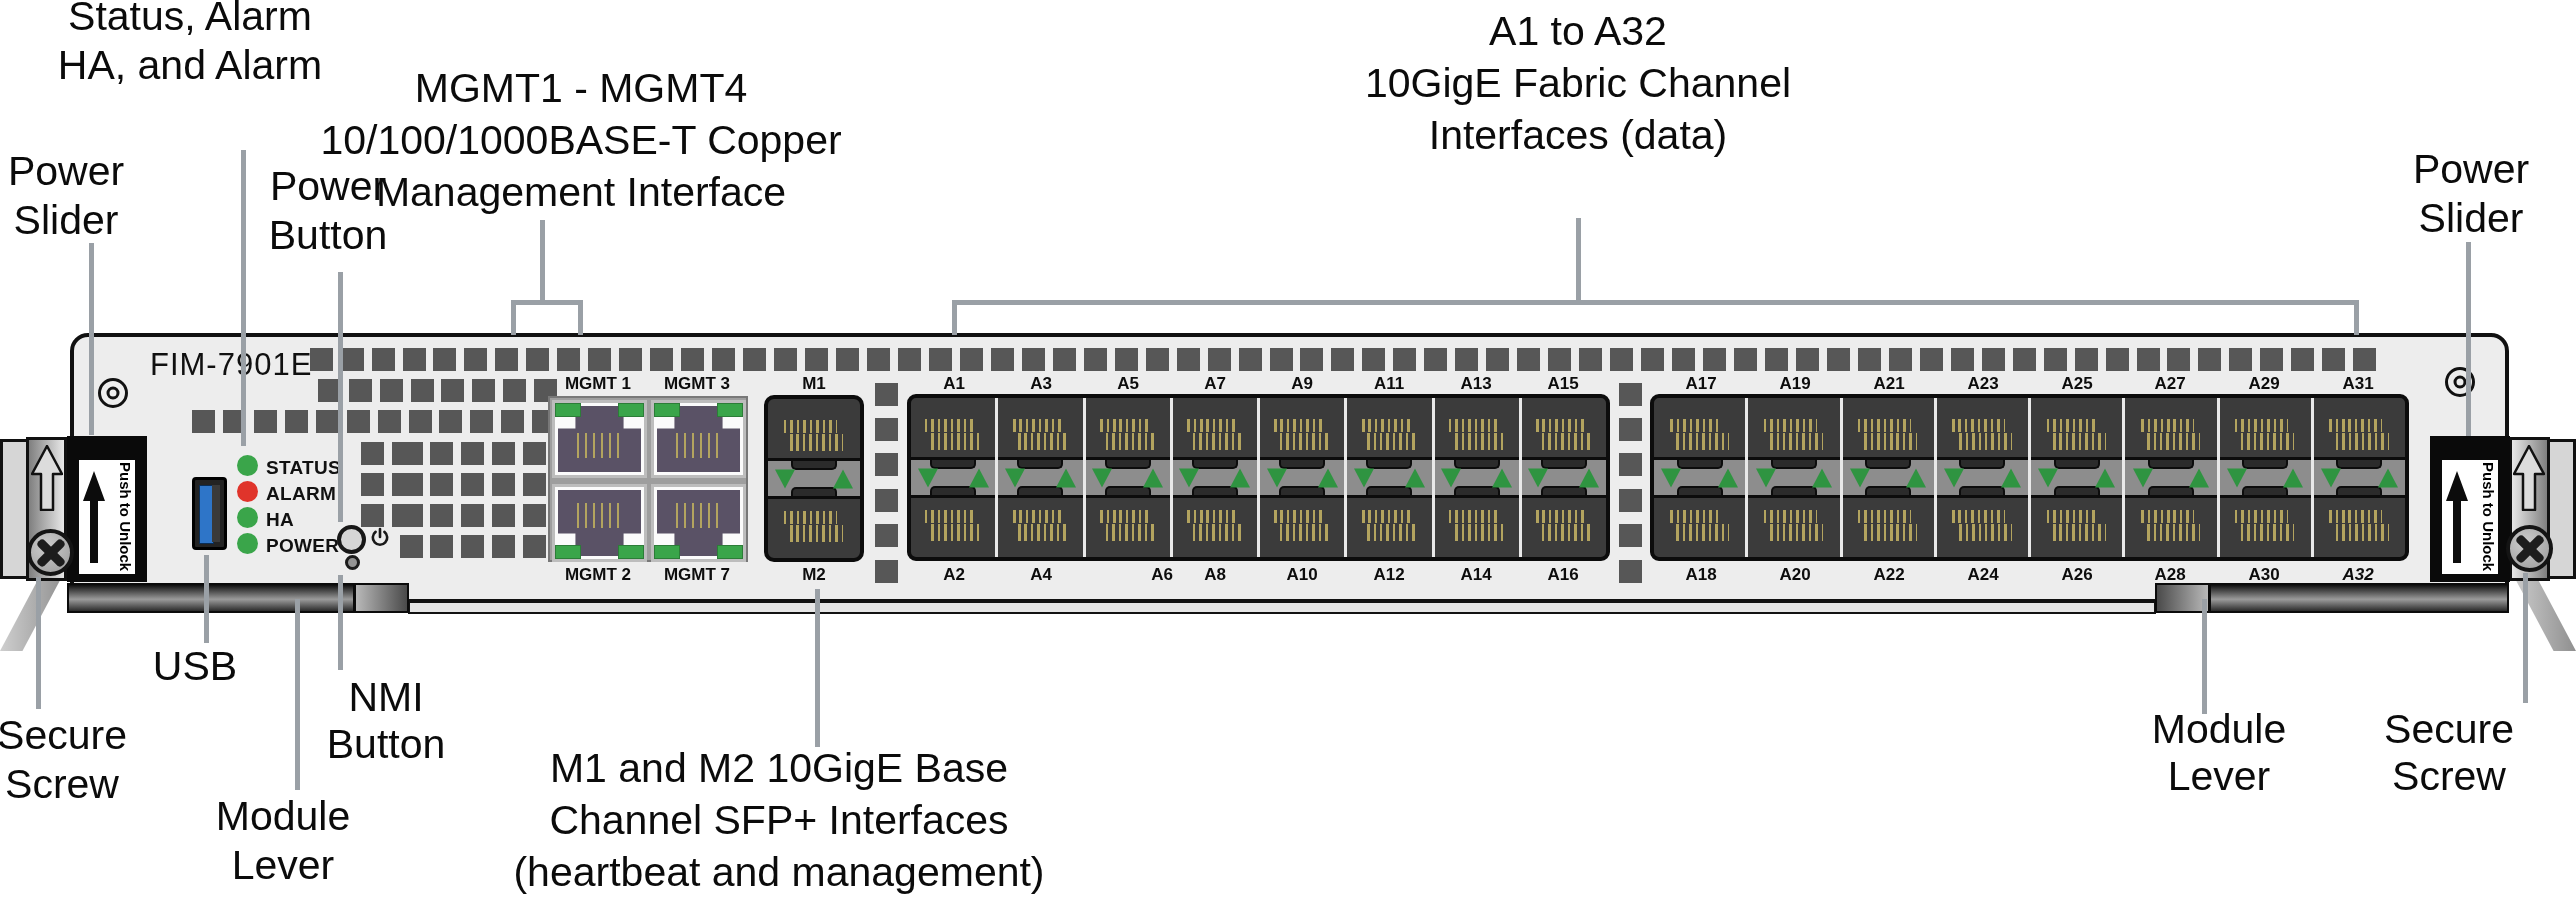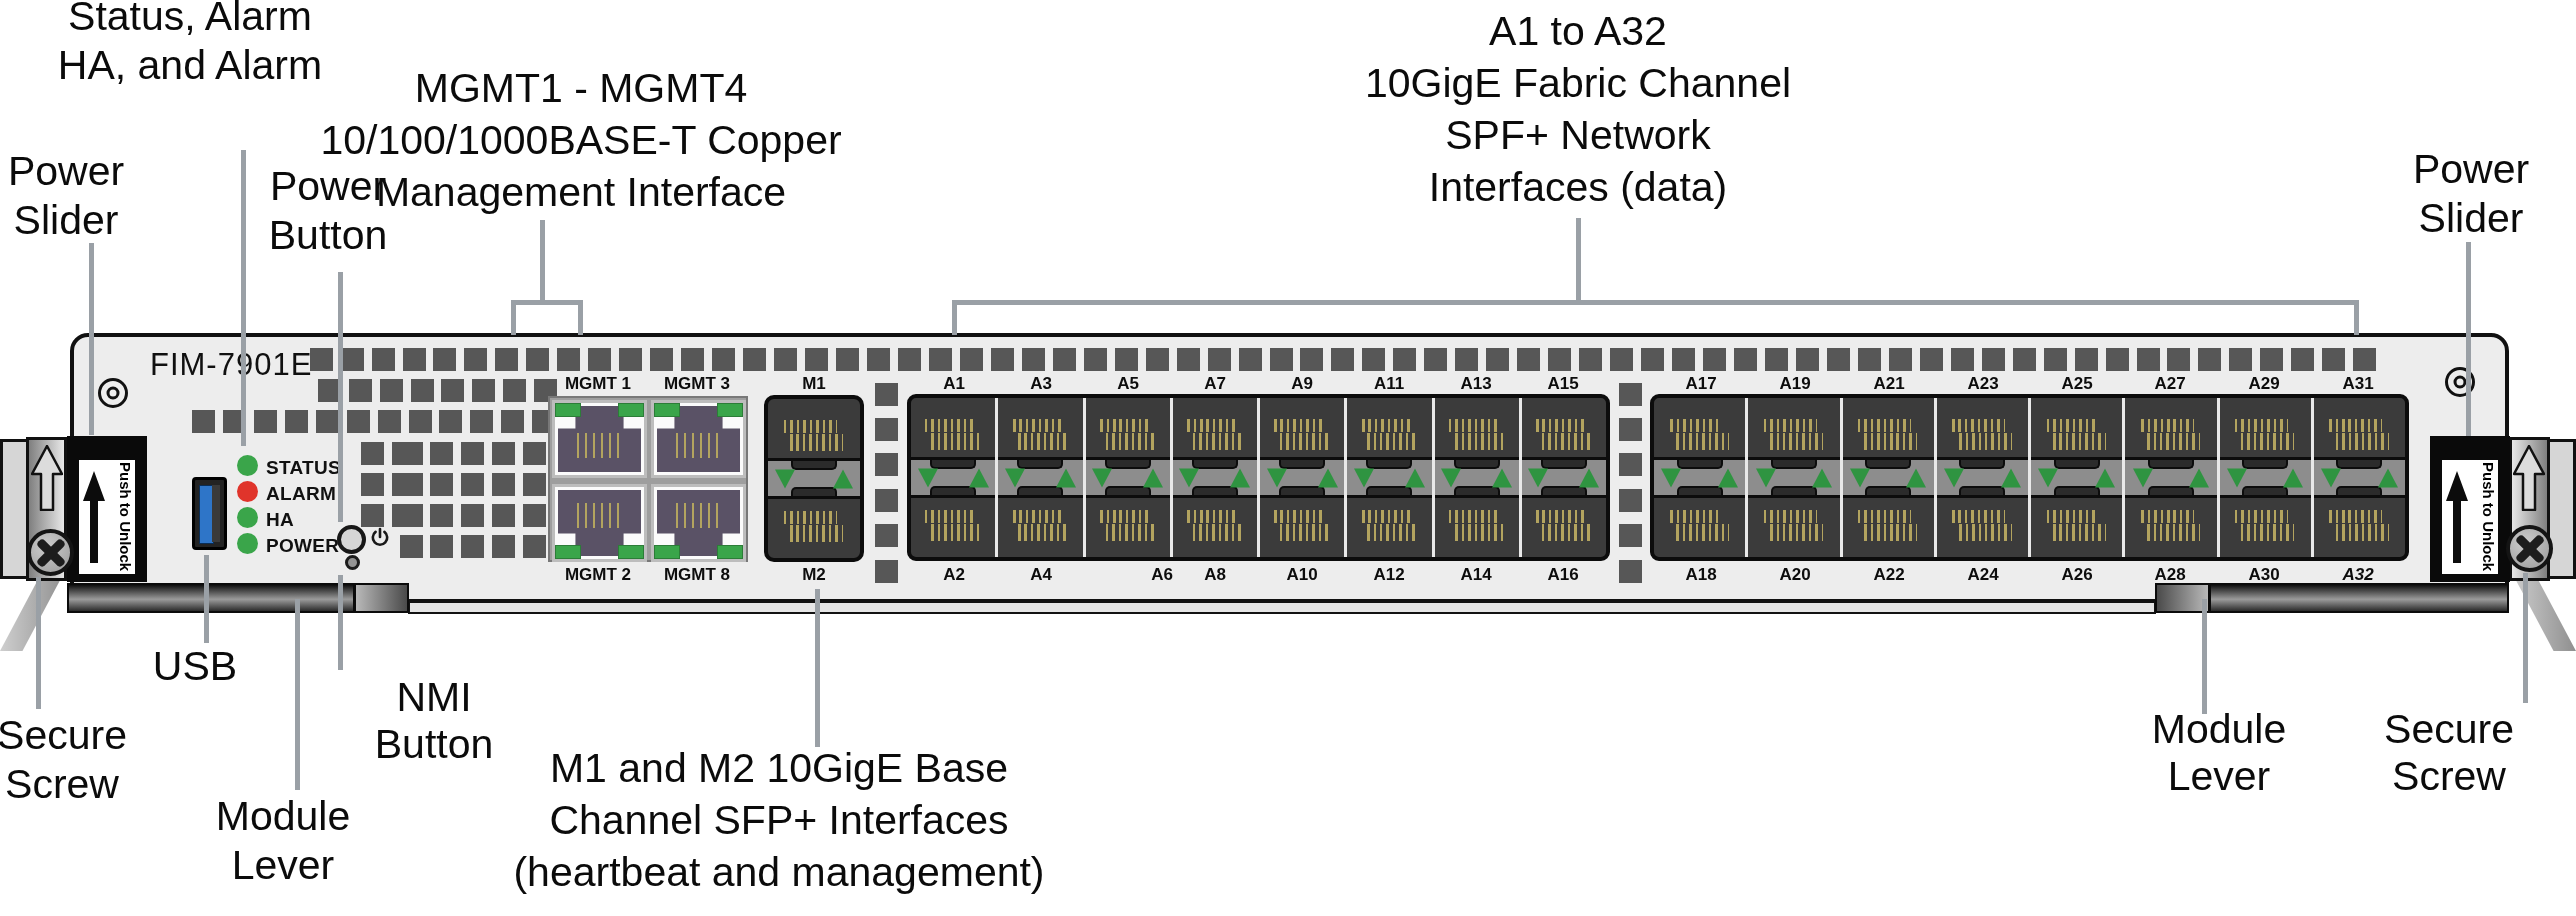--- a/index.html
+++ b/index.html
@@ -121,35 +121,34 @@
       <div>Button</div>
     </div>
   <div class="callout lh52" style="left:581px;  top:62px;">
       <div>MGMT1 - MGMT4</div>
       <div>10/100/1000BASE-T Copper</div>
       <div>Management Interface</div>
     </div>
   <div class="callout lh52" style="left:1578px; top:5px;">
       <div>A1 to A32</div>
       <div>10GigE Fabric Channel</div>
-      <div>SPF+ Network</div>
       <div>Interfaces (data)</div>
     </div>
   <div class="callout" style="left:2471px; top:145px;">
       <div>Power</div>
       <div>Slider</div>
     </div>
   <div class="callout" style="left:62px;  top:711px;">
       <div>Secure</div>
       <div>Screw</div>
     </div>
   <div class="callout" style="left:195px; top:642px;">
       <div>USB</div>
     </div>
-  <div class="callout lh47" style="left:386px; top:674px;margin-left:48px;">
+  <div class="callout lh47" style="left:386px; top:674px;">
       <div>NMI</div>
       <div>Button</div>
     </div>
   <div class="callout" style="left:283px; top:792px;">
       <div>Module</div>
       <div>Lever</div>
     </div>
   <div class="callout lh52" style="left:779px; top:742px;">
       <div>M1 and M2 10GigE Base</div>
       <div>Channel SFP+ Interfaces</div>
@@ -589,21 +588,21 @@
           <div class="tri up"></div>
         </div>
         <div class="pins pc"></div>
         <div class="pins pd"></div>
       </div>
     </div>
   <div id="port-labels">
       <div class="port-label" style="left: 598px; top: 374px;">MGMT 1</div>
       <div class="port-label" style="left: 697px; top: 374px;">MGMT 3</div>
       <div class="port-label" style="left: 598px; top: 565px;">MGMT 2</div>
-      <div class="port-label" style="left: 697px; top: 565px;">MGMT 8</div>
+      <div class="port-label" style="left: 697px; top: 565px;">MGMT 7</div>
       <div class="port-label" style="left: 814px; top: 374px;">M1</div>
       <div class="port-label" style="left: 814px; top: 565px;">M2</div>
       <div class="port-label" style="left: 954px; top: 374px;">A1</div>
       <div class="port-label" style="left: 954px; top: 565px;">A2</div>
       <div class="port-label" style="left: 1041px; top: 374px;">A3</div>
       <div class="port-label" style="left: 1041px; top: 565px;">A4</div>
       <div class="port-label" style="left: 1128px; top: 374px;">A5</div>
       <div class="port-label" style="left: 1128px; top: 565px; margin-left: 34px;">A6</div>
       <div class="port-label" style="left: 1215px; top: 374px;">A7</div>
       <div class="port-label" style="left: 1215px; top: 565px;">A8</div>

